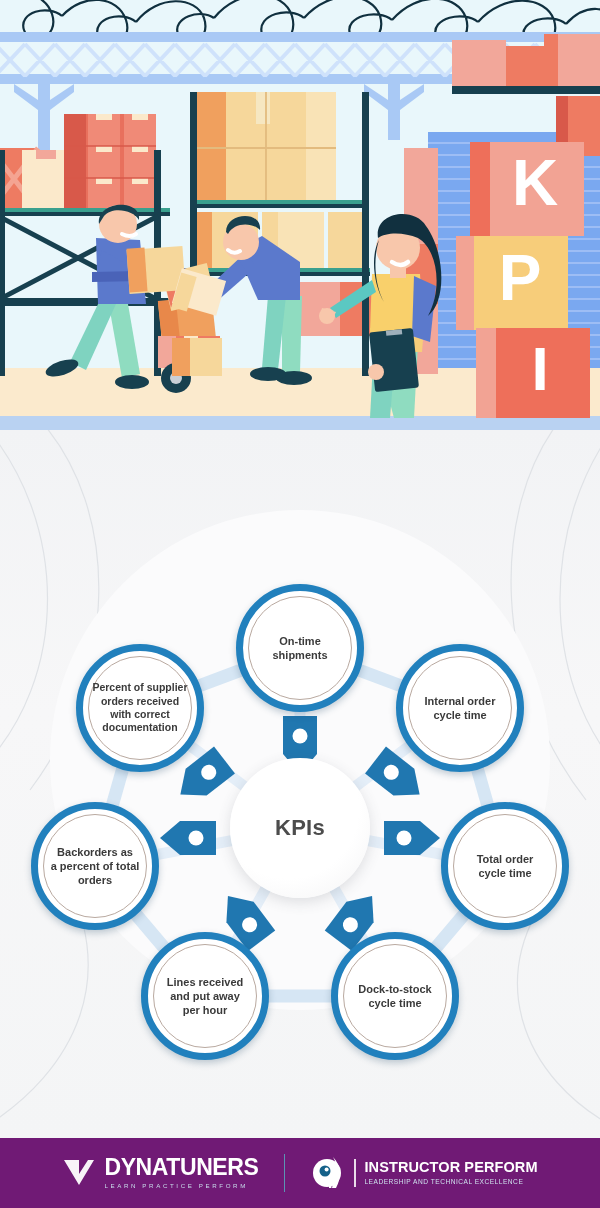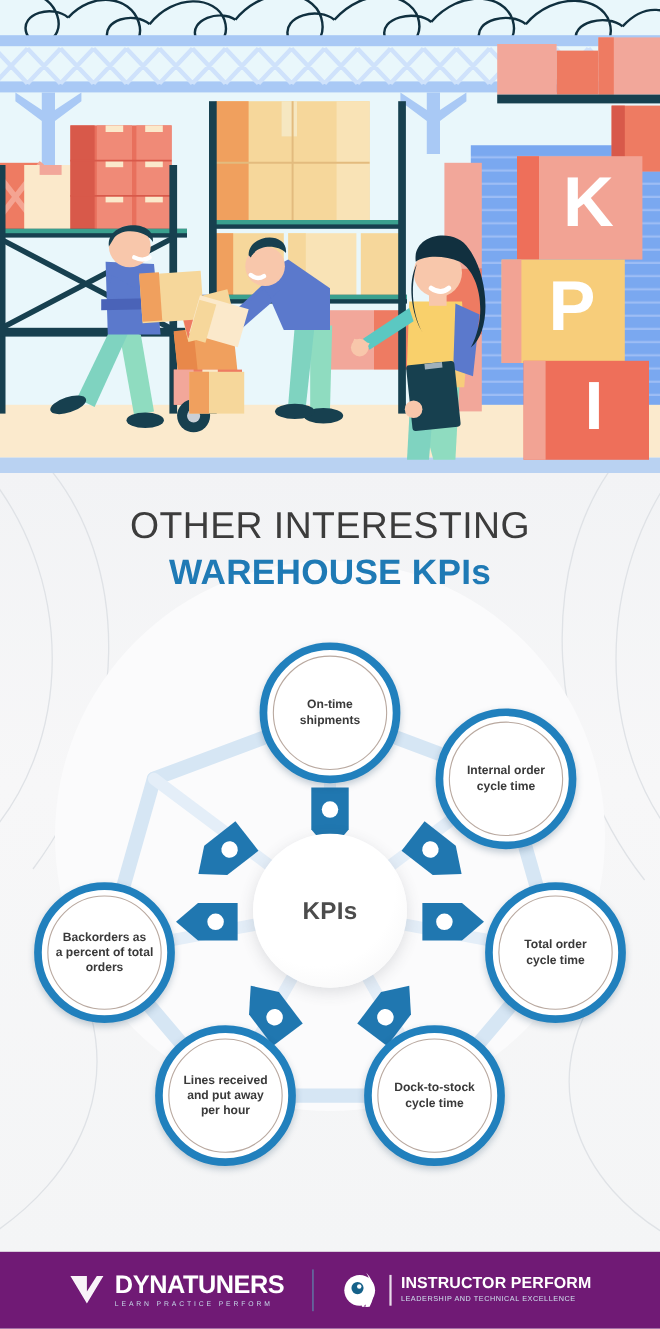--- a/index.html
+++ b/index.html
@@ -349,24 +349,20 @@
         <path d="M620 -10 C 540 90, 540 250, 620 340"></path>
         <path d="M560 -10 C 490 80, 492 250, 586 370"></path>
         <path d="M-20 700 C 80 640, 120 540, 60 440"></path>
         <path d="M620 700 C 520 650, 480 540, 560 450"></path>
       </g>
       <g fill="#fbfbfc">
         <ellipse cx="300" cy="330" rx="250" ry="250"></ellipse>
       </g>
     </svg>
 
-    <div class="head-wrap">
-      <div id="title-line1">OTHER INTERESTING</div>
-      <div id="title-line2">WAREHOUSE KPIs</div>
-    </div>
 
     <div id="diagram">
 
       <svg id="diagram-svg" width="600" height="560" viewBox="0 0 600 560" xmlns="http://www.w3.org/2000/svg">
         <g stroke="#d6e6f4" stroke-width="13" fill="none" stroke-linecap="round">
 
           <path d="M300 100 L 140 160"></path>
           <path d="M140 160 L 95 318"></path>
           <path d="M95 318 L 205 448"></path>
           <path d="M205 448 L 395 448"></path>
@@ -452,20 +448,26 @@
 and put away
 per hour</span>
       </div>
 
       <div class="node n0" style="left:31px; top:254px;">
         <span class="lbl">Backorders as
 a percent of total
 orders</span>
       </div>
 
+      <div class="node n0 big" style="left:76px; top:96px;">
+        <span class="lbl">Percent of supplier
+orders received
+with correct
+documentation</span>
+      </div>
 
     </div>
   </div>
 
   <div id="footer">
 
     <div class="brand">
       <svg width="34" height="30" viewBox="0 0 34 30" style="margin-right:8px">
         <path d="M2 2 L 17 2 L 17 16 L 26 2 L 32 2 L 17 27 L 2 2 Z" fill="#ffffff" opacity="0.95"></path>
       </svg>

